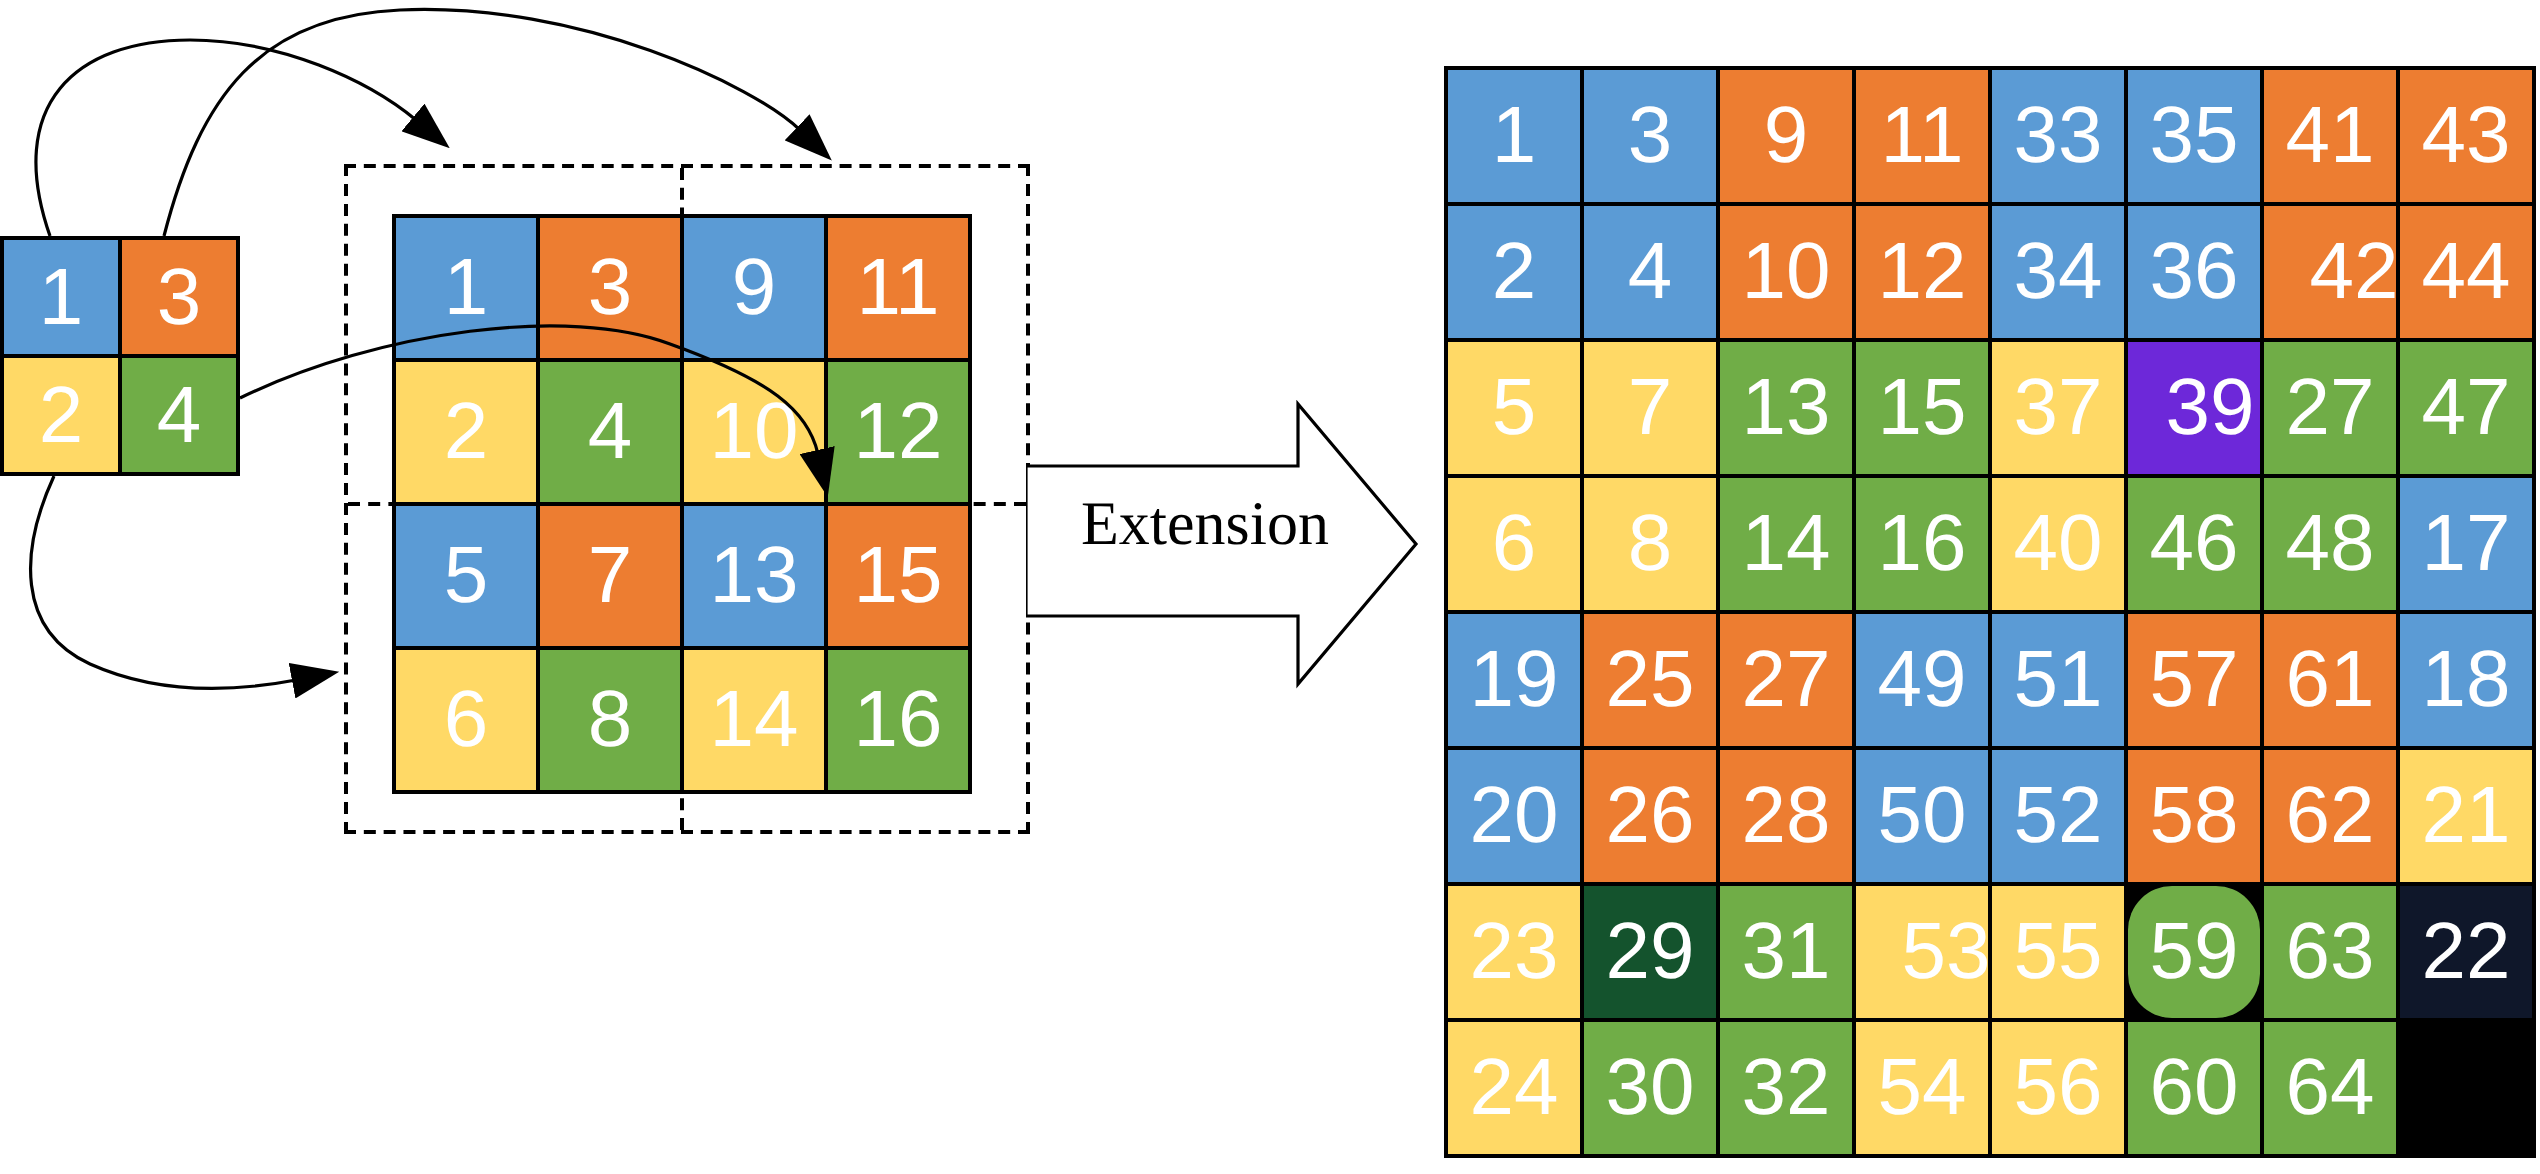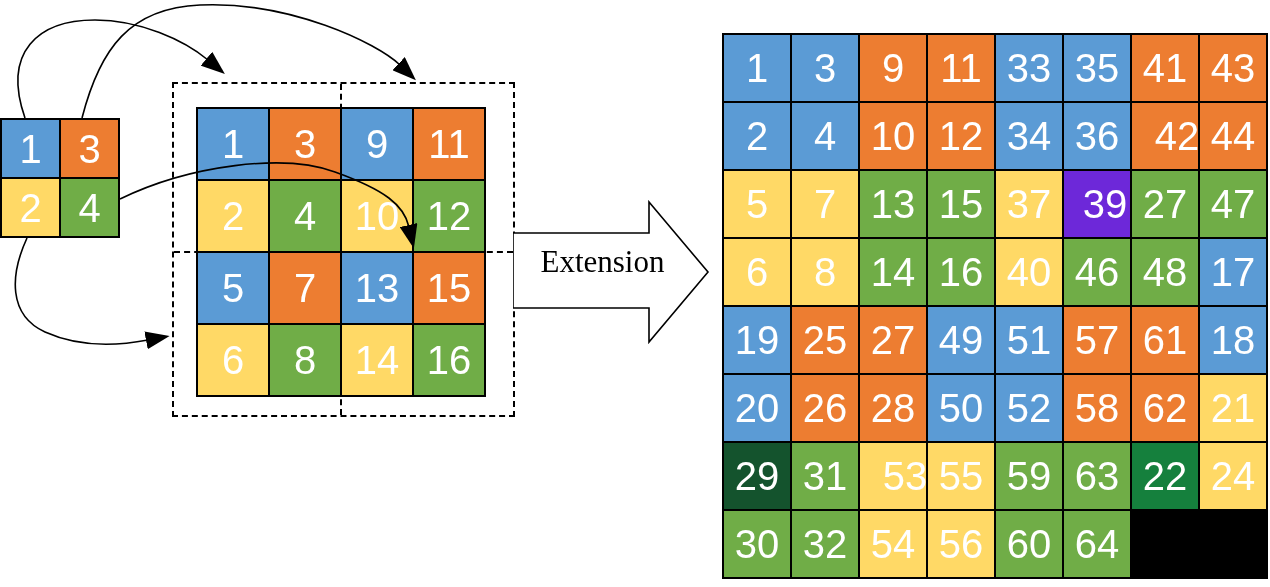--- a/index.html
+++ b/index.html
@@ -118,27 +118,28 @@
       <div class="cell" style="background: rgb(237, 125, 49); color: rgb(255, 255, 255);">61</div>
       <div class="cell" style="background: rgb(91, 155, 213); color: rgb(255, 255, 255);">18</div>
       <div class="cell" style="background: rgb(91, 155, 213); color: rgb(255, 255, 255);">20</div>
       <div class="cell" style="background: rgb(237, 125, 49); color: rgb(255, 255, 255);">26</div>
       <div class="cell" style="background: rgb(237, 125, 49); color: rgb(255, 255, 255);">28</div>
       <div class="cell" style="background: rgb(91, 155, 213); color: rgb(255, 255, 255);">50</div>
       <div class="cell" style="background: rgb(91, 155, 213); color: rgb(255, 255, 255);">52</div>
       <div class="cell" style="background: rgb(237, 125, 49); color: rgb(255, 255, 255);">58</div>
       <div class="cell" style="background: rgb(237, 125, 49); color: rgb(255, 255, 255);">62</div>
       <div class="cell" style="background: rgb(255, 217, 102); color: rgb(255, 255, 255);">21</div>
+      <div class="cell" style="background: rgb(255, 217, 102); color: rgb(255, 255, 255);">23</div>
       <div class="cell" style="background: #14532d; color: rgb(255, 255, 255);">29</div>
       <div class="cell" style="background: rgb(112, 173, 71); color: rgb(255, 255, 255);">31</div>
       <div class="cell" style="background: rgb(255, 217, 102); color: rgb(255, 255, 255); padding-left: 24px;">53</div>
       <div class="cell" style="background: rgb(255, 217, 102); color: rgb(255, 255, 255);">55</div>
-      <div class="cell" style="background: rgb(112, 173, 71); color: rgb(255, 255, 255);">59</div>
+      <div class="cell" style="background: rgb(112, 173, 71); color: rgb(255, 255, 255); border-radius: 22px;">59</div>
       <div class="cell" style="background: rgb(112, 173, 71); color: rgb(255, 255, 255);">63</div>
-      <div class="cell" style="background: #15803d; color: rgb(255, 255, 255);">22</div>
+      <div class="cell" style="background: #0f172a; color: rgb(255, 255, 255);">22</div>
       <div class="cell" style="background: rgb(255, 217, 102); color: rgb(255, 255, 255);">24</div>
       <div class="cell" style="background: rgb(112, 173, 71); color: rgb(255, 255, 255);">30</div>
       <div class="cell" style="background: rgb(112, 173, 71); color: rgb(255, 255, 255);">32</div>
       <div class="cell" style="background: rgb(255, 217, 102); color: rgb(255, 255, 255);">54</div>
       <div class="cell" style="background: rgb(255, 217, 102); color: rgb(255, 255, 255);">56</div>
       <div class="cell" style="background: rgb(112, 173, 71); color: rgb(255, 255, 255);">60</div>
       <div class="cell" style="background: rgb(112, 173, 71); color: rgb(255, 255, 255);">64</div>
     </div>
 
   <div class="ext-arrow-wrap">

